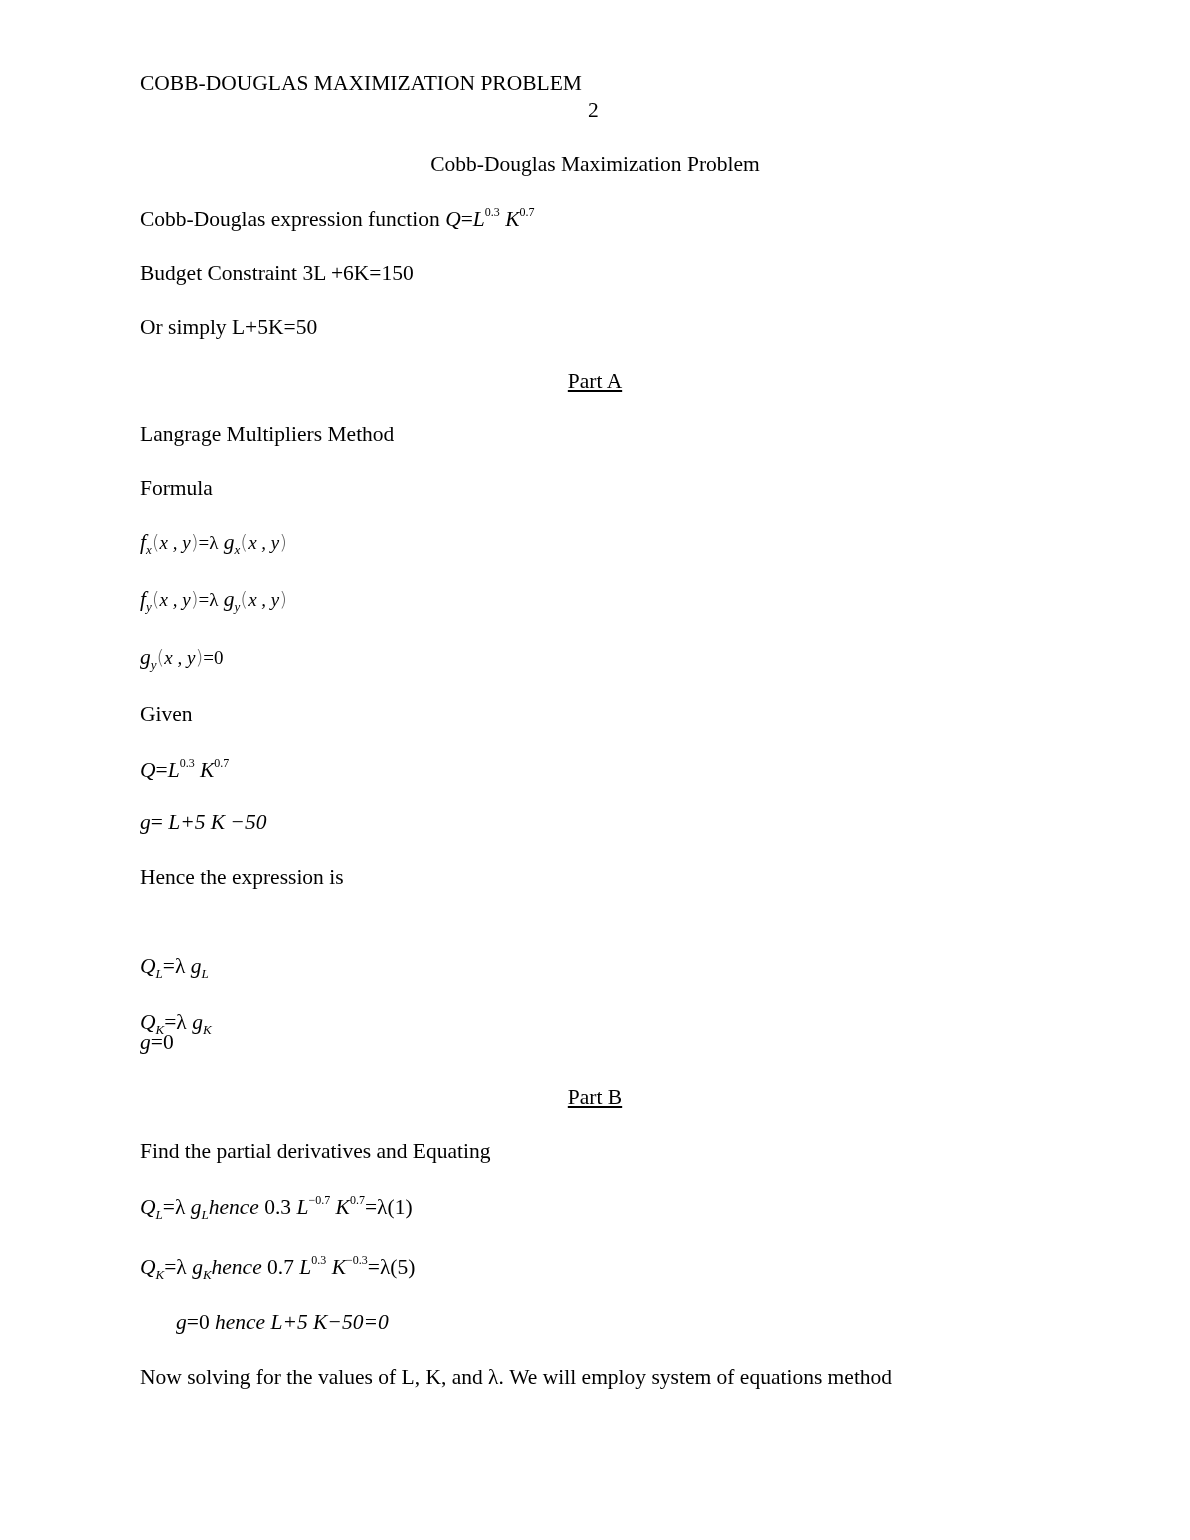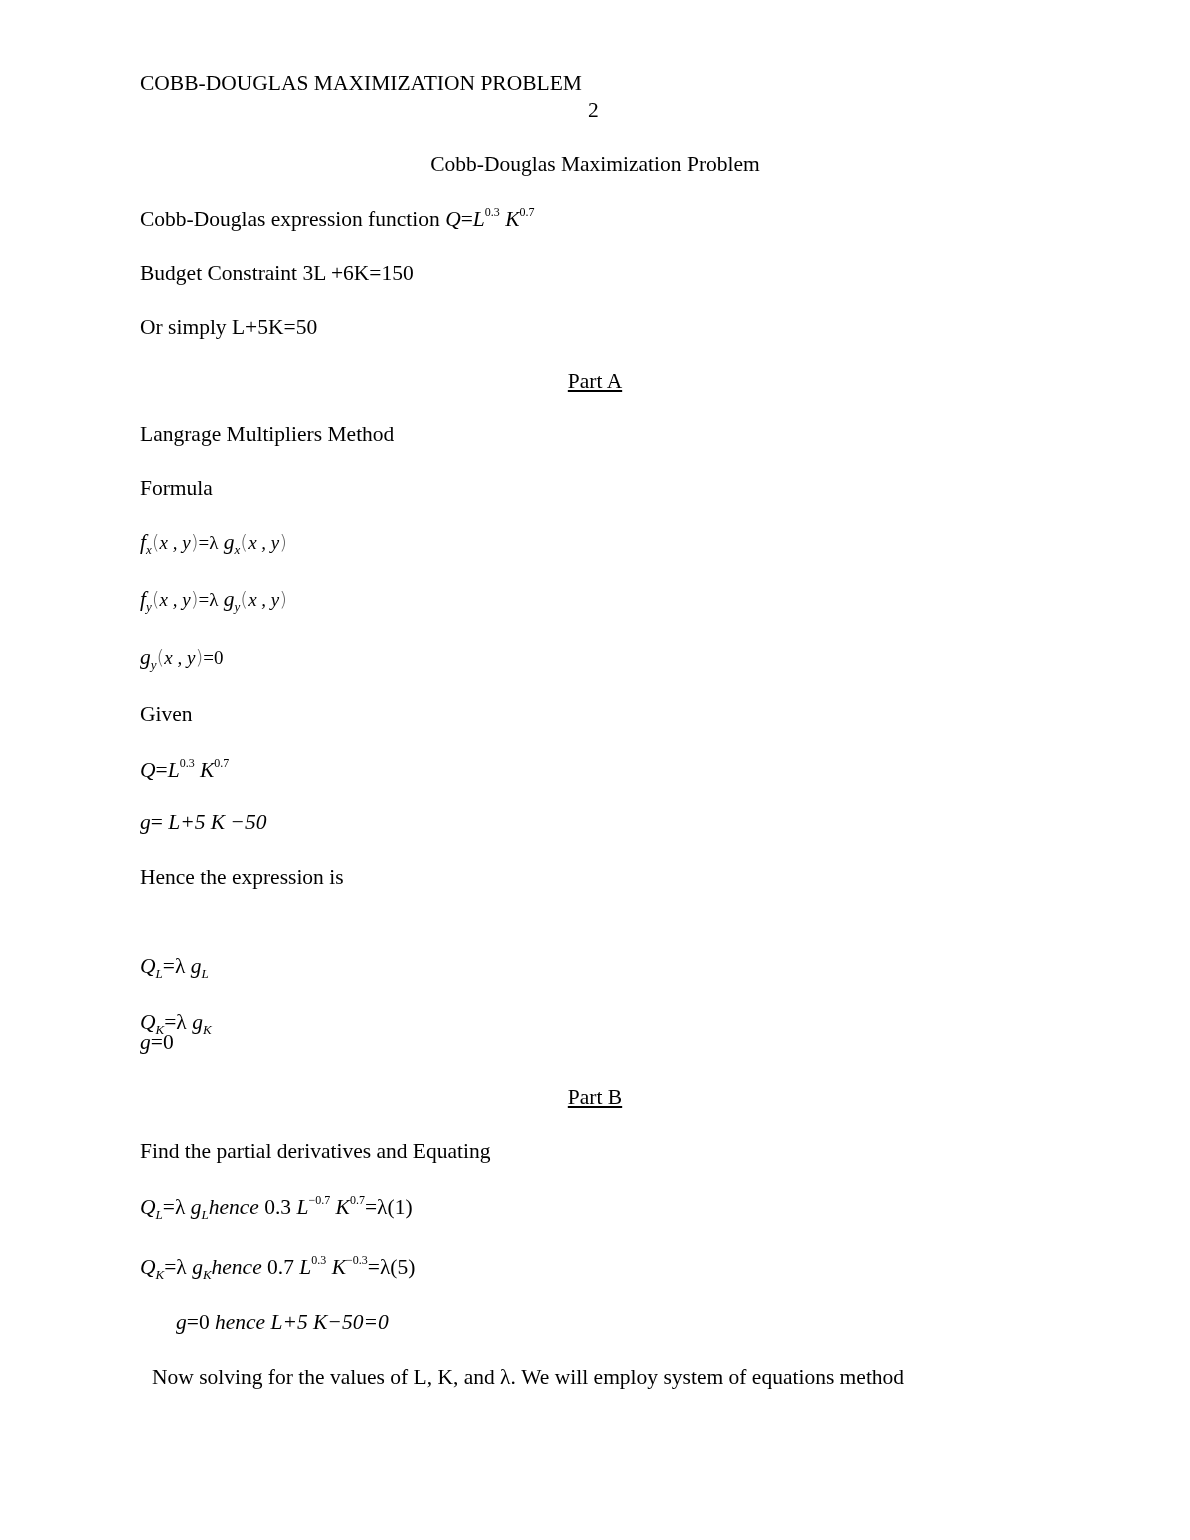--- a/index.html
+++ b/index.html
@@ -90,13 +90,13 @@
   <span>0.7</span>
   <span class="mi">L</span><sup>0.3</sup>
   <span class="mi">K</span><sup>−0.3</sup><span>=λ(5)</span>
 </div>
 <div class="line math" style="top:1312px;margin-left:36px;">
   <span class="mi">g</span><span>=0</span>
   <span class="mi">hence</span>
   <span class="mi">L+5 K−50=0</span>
 </div>
 
-<div class="line" style="top:1367px;margin-left:12px;">Now solving for the values of L, K, and λ. We will employ system of equations method</div>
+<div class="line" style="top:1367px;">Now solving for the values of L, K, and λ. We will employ system of equations method</div>
 
 </body></html>

